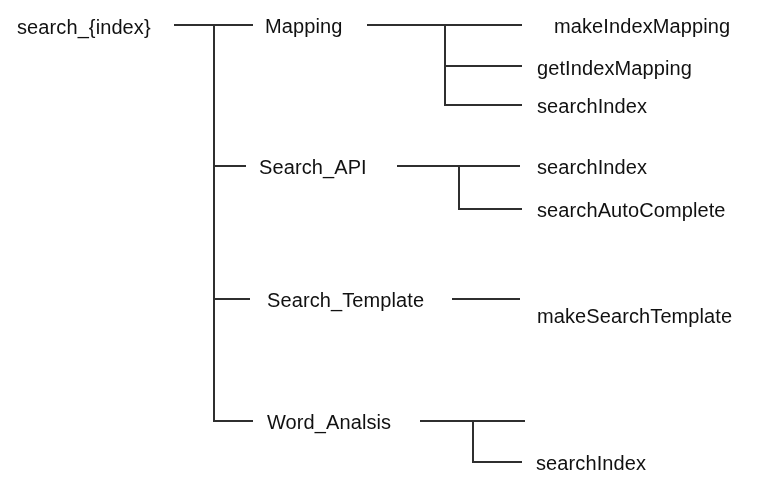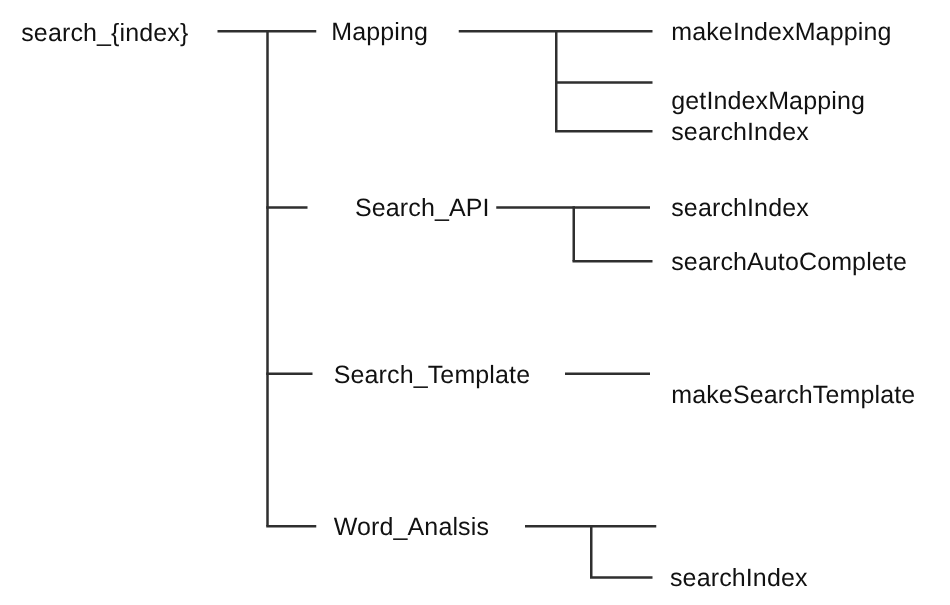--- a/index.html
+++ b/index.html
@@ -56,25 +56,25 @@
   <div class="line h" style="left:452px;top:298px;width:68px"></div>
 
   <div class="line h" style="left:213px;top:420px;width:40px"></div>
   <div class="line h" style="left:420px;top:420px;width:105px"></div>
   <div class="line v" style="left:472px;top:420px;height:42px"></div>
   <div class="line h" style="left:472px;top:461px;width:50px"></div>
 
   <span class="label" style="left:17px;top:27px">search_{index}</span>
 
   <span class="label" style="left:265px;top:26px">Mapping</span>
-  <span class="label" style="left:537px;top:26px">makeIndexMapping</span>
-  <span class="label" style="left:537px;top:81px">getIndexMapping</span>
+  <span class="label" style="left:554px;top:26px">makeIndexMapping</span>
+  <span class="label" style="left:537px;top:68px">getIndexMapping</span>
   <span class="label" style="left:537px;top:106px">searchIndex</span>
 
-  <span class="label" style="left:284px;top:167px">Search_API</span>
+  <span class="label" style="left:259px;top:167px">Search_API</span>
   <span class="label" style="left:537px;top:167px">searchIndex</span>
   <span class="label" style="left:267px;top:300px">Search_Template</span>
 
   <span class="label" style="left:537px;top:210px">searchAutoComplete</span>
   <span class="label" style="left:537px;top:316px">makeSearchTemplate</span>
 
   <span class="label" style="left:267px;top:422px">Word_Analsis</span>
   <span class="label" style="left:536px;top:463px">searchIndex</span>
 
 </div>

